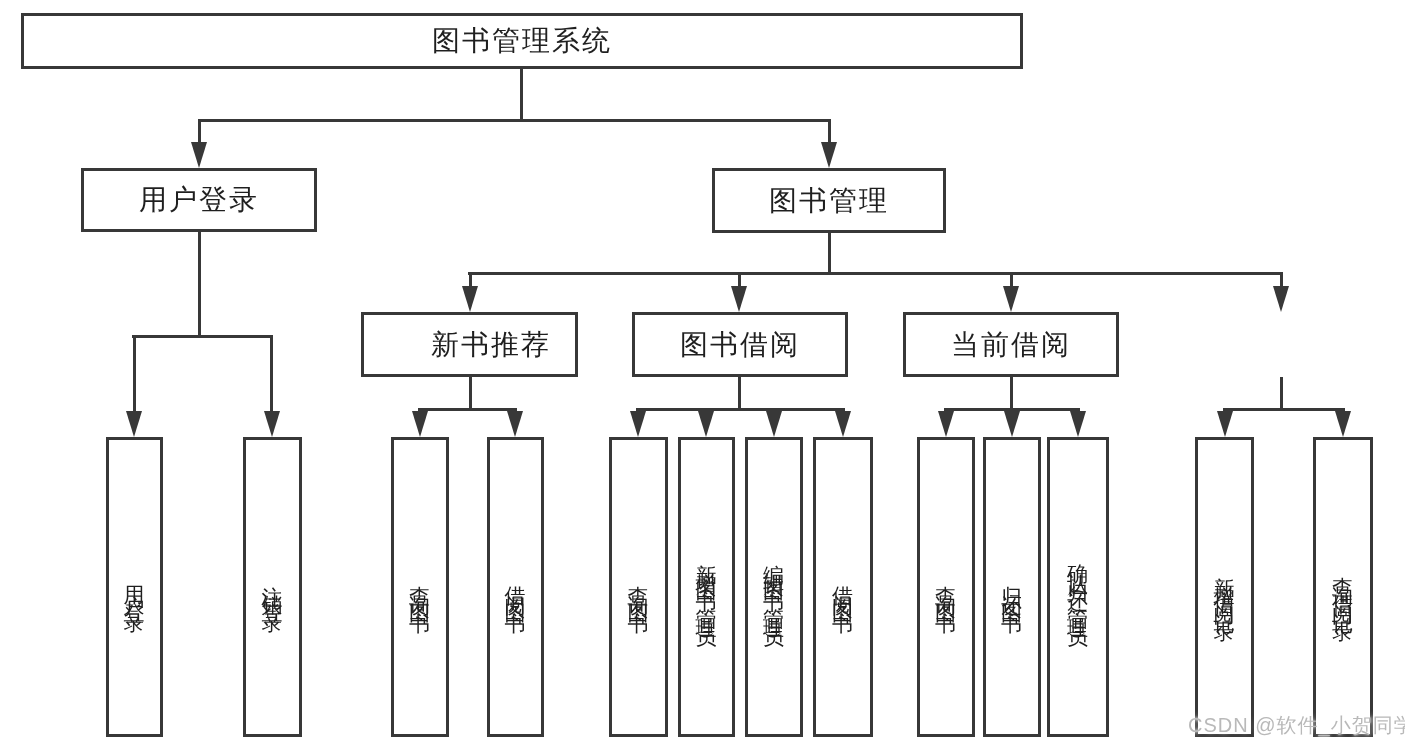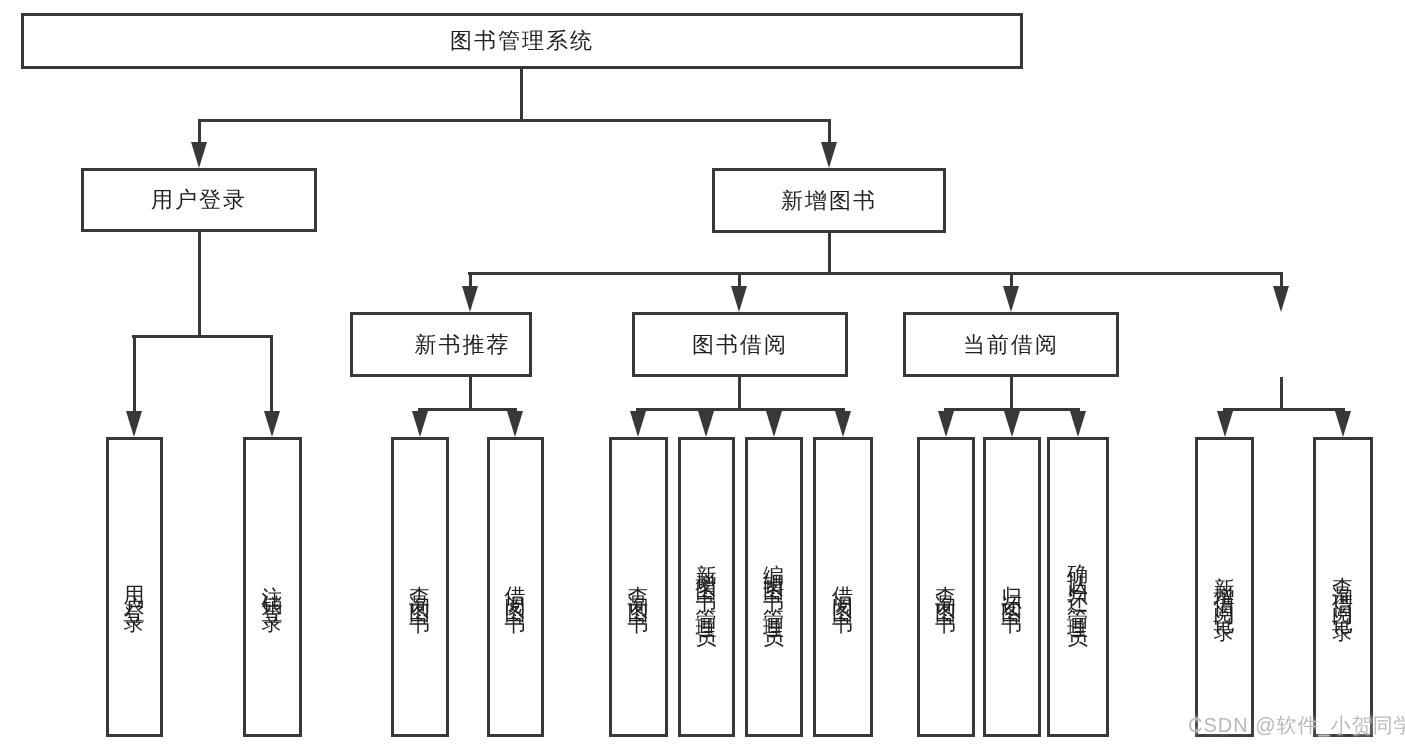--- a/index.html
+++ b/index.html
@@ -24,21 +24,21 @@
   
   .box{
     position:absolute;
     border:3px solid var(--line);
     background:var(--background);
     display:flex;
     align-items:center;
     justify-content:center;
   }
   .hbox{
-    font-size:22px;
+    font-size:28px;
     letter-spacing:2px;
     white-space:nowrap;
   }
   .leaf .vtxt{
     writing-mode:vertical-rl;
     text-orientation:mixed;
     font-size:21px;
     letter-spacing:9px;
     line-height:1;
     color:var(--text);
@@ -81,42 +81,42 @@
   <div class="ln" style="left:198px;top:119px;width:633px;height:3px;"></div>
   <div class="ln" style="left:198px;top:119px;width:3px;height:25px;"></div>
   <div class="ln" style="left:828px;top:119px;width:3px;height:25px;"></div>
   <div class="ar" style="left:191px;top:142px;"></div>
   <div class="ar" style="left:821px;top:142px;"></div>
 
   <div class="box hbox" style="left:81px;top:168px;width:236px;height:64px;">
     <span>用户登录</span>
   </div>
   <div class="box hbox" style="left:712px;top:168px;width:234px;height:65px;">
-    <span>新增图书</span>
+    <span>图书管理</span>
   </div>
 
   <div class="ln" style="left:198px;top:232px;width:3px;height:103px;"></div>
   <div class="ln" style="left:132px;top:335px;width:141px;height:3px;"></div>
   <div class="ln" style="left:133px;top:335px;width:3px;height:78px;"></div>
   <div class="ln" style="left:270px;top:335px;width:3px;height:78px;"></div>
   <div class="ar" style="left:126px;top:411px;"></div>
   <div class="ar" style="left:264px;top:411px;"></div>
 
   <div class="ln" style="left:828px;top:233px;width:3px;height:39px;"></div>
   <div class="ln" style="left:468px;top:272px;width:814px;height:3px;"></div>
   <div class="ln" style="left:469px;top:272px;width:3px;height:16px;"></div>
   <div class="ln" style="left:738px;top:272px;width:3px;height:16px;"></div>
   <div class="ln" style="left:1010px;top:272px;width:3px;height:16px;"></div>
   <div class="ln" style="left:1280px;top:272px;width:3px;height:16px;"></div>
   <div class="ar" style="left:462px;top:286px;"></div>
   <div class="ar" style="left:731px;top:286px;"></div>
   <div class="ar" style="left:1003px;top:286px;"></div>
   <div class="ar" style="left:1273px;top:286px;"></div>
 
-  <div class="box hbox" style="left:350px;top:312px;width:182px;height:65px;padding-left:43px;">
+  <div class="box hbox" style="left:361px;top:312px;width:217px;height:65px;padding-left:43px;">
     <span>新书推荐</span>
   </div>
   <div class="box hbox" style="left:903px;top:312px;width:216px;height:65px;">
     <span>当前借阅</span>
   </div>
   <div class="box hbox" style="left:632px;top:312px;width:216px;height:65px;">
     <span>图书借阅</span>
   </div>
 
   <div class="ln" style="left:469px;top:377px;width:3px;height:31px;"></div>

